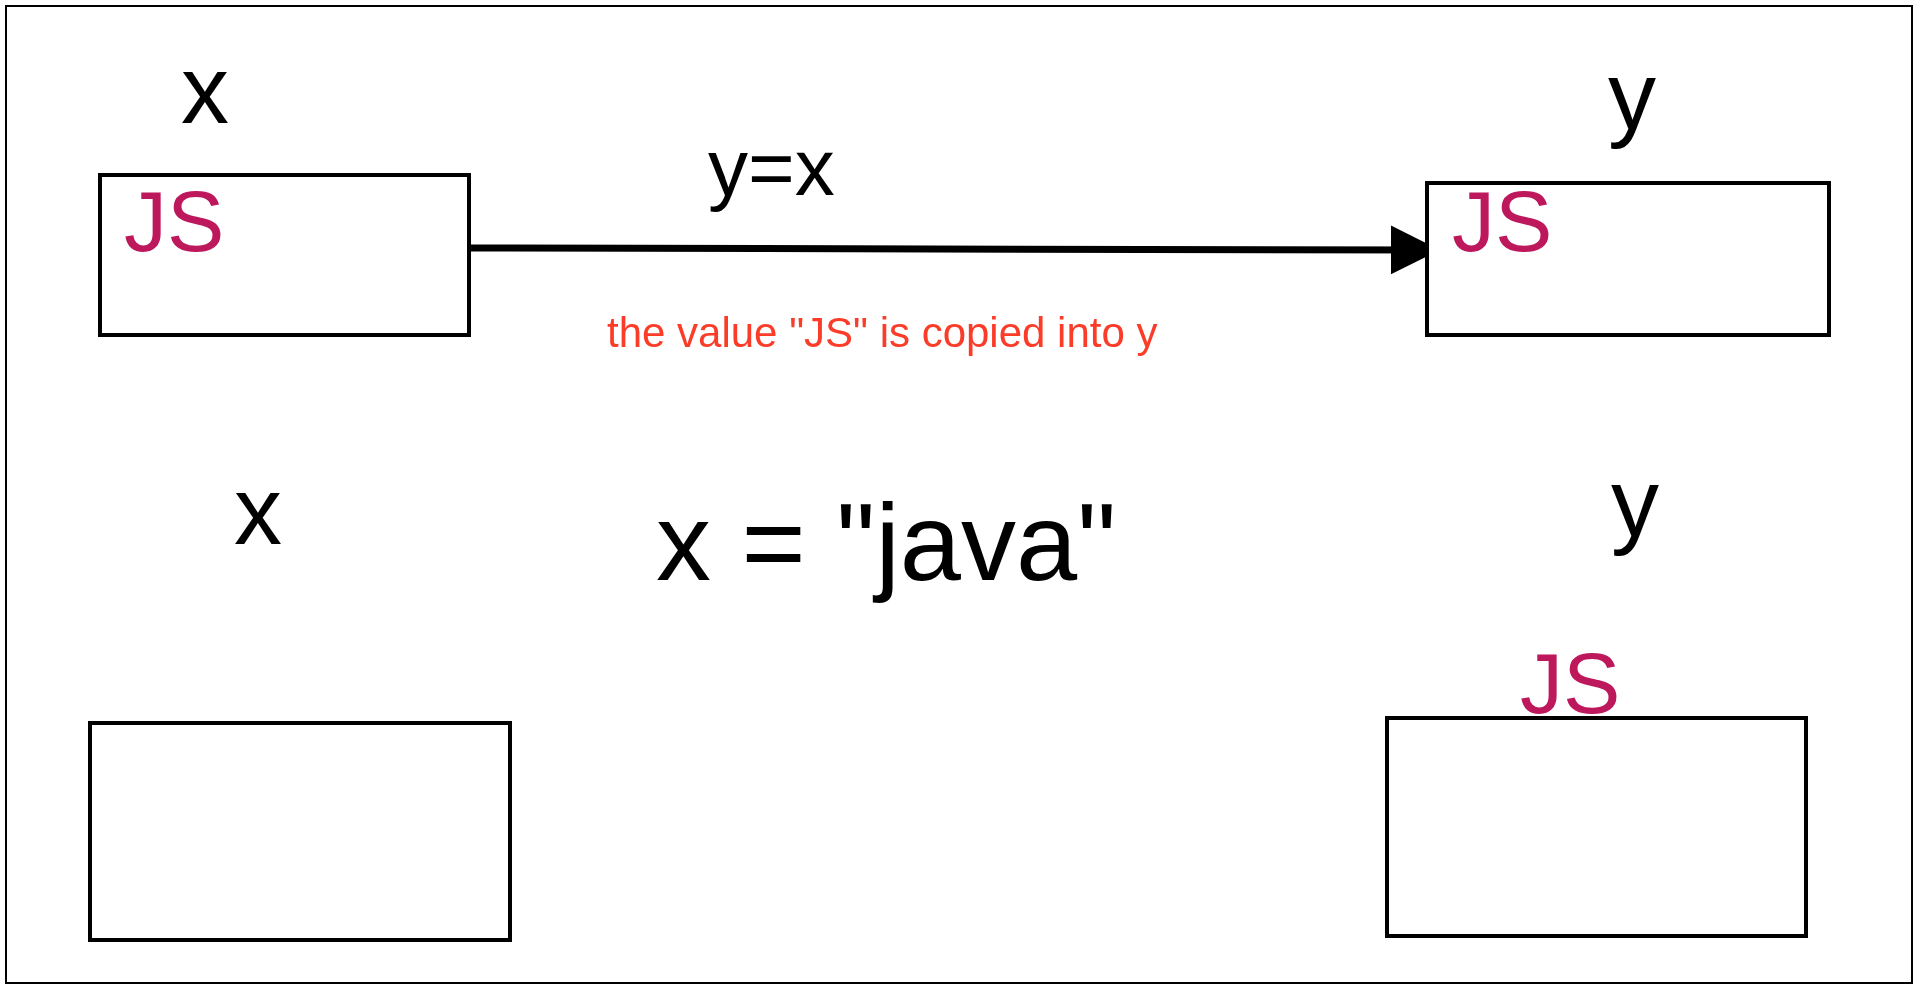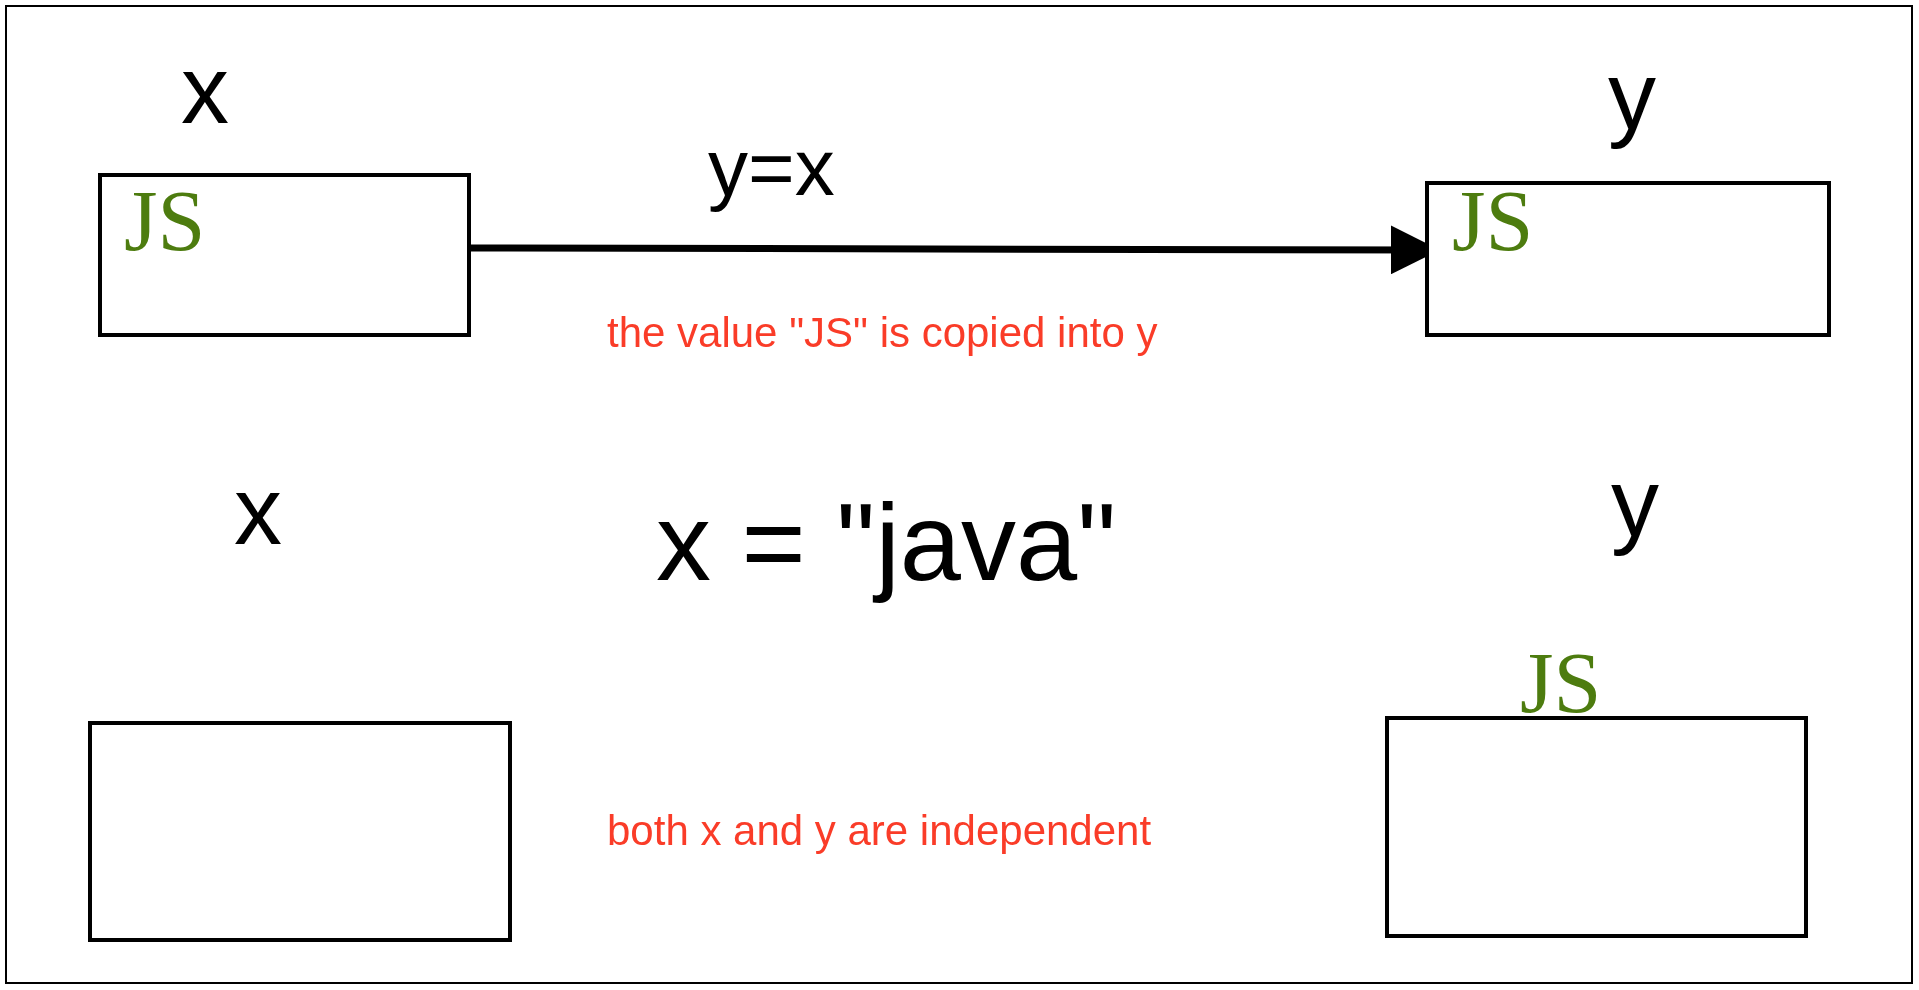--- a/index.html
+++ b/index.html
@@ -31,25 +31,25 @@
   }
   
   .var-box {
     position: absolute;
     border: 4px solid #000000;
     box-sizing: border-box;
     background: #ffffff;
   }
   .var-box-value {
     position: absolute;
-    color: #4d7c0f;
+    color: #be185d;
     font-size: 86px;
     line-height: 1;
     white-space: nowrap;
-    font-family: Liberation Serif, serif;
+    font-family: Liberation Sans, sans-serif;
   }
   .var-label {
     position: absolute;
     color: #000000;
     font-size: 96px;
     line-height: 1;
     white-space: nowrap;
     text-align: center;
     font-family: "Liberation Sans", sans-serif;
   }
@@ -119,21 +119,20 @@
 
   <div class="var-box-value" style="left:1452px; top:178px;">JS</div>
 
   <div class="center-expression" style="left:656px; top:487px;">x = "java"</div>
 
   <div class="var-label" style="left:158px; top:463px; width:200px;">x</div>
 
   <div class="var-box" style="left:88px; top:721px; width:424px; height:221px;"></div>
 
 
-  <div class="note" style="left:607px; top:810px;">both x and y are independent</div>
 
   <div class="var-label" style="left:1535px; top:455px; width:200px;">y</div>
 
   <div class="var-box" style="left:1385px; top:716px; width:423px; height:222px;"></div>
 
   <div class="var-box-value" style="left:1520px; top:640px;">JS</div>
 
 </div>
 
 </body></html>

